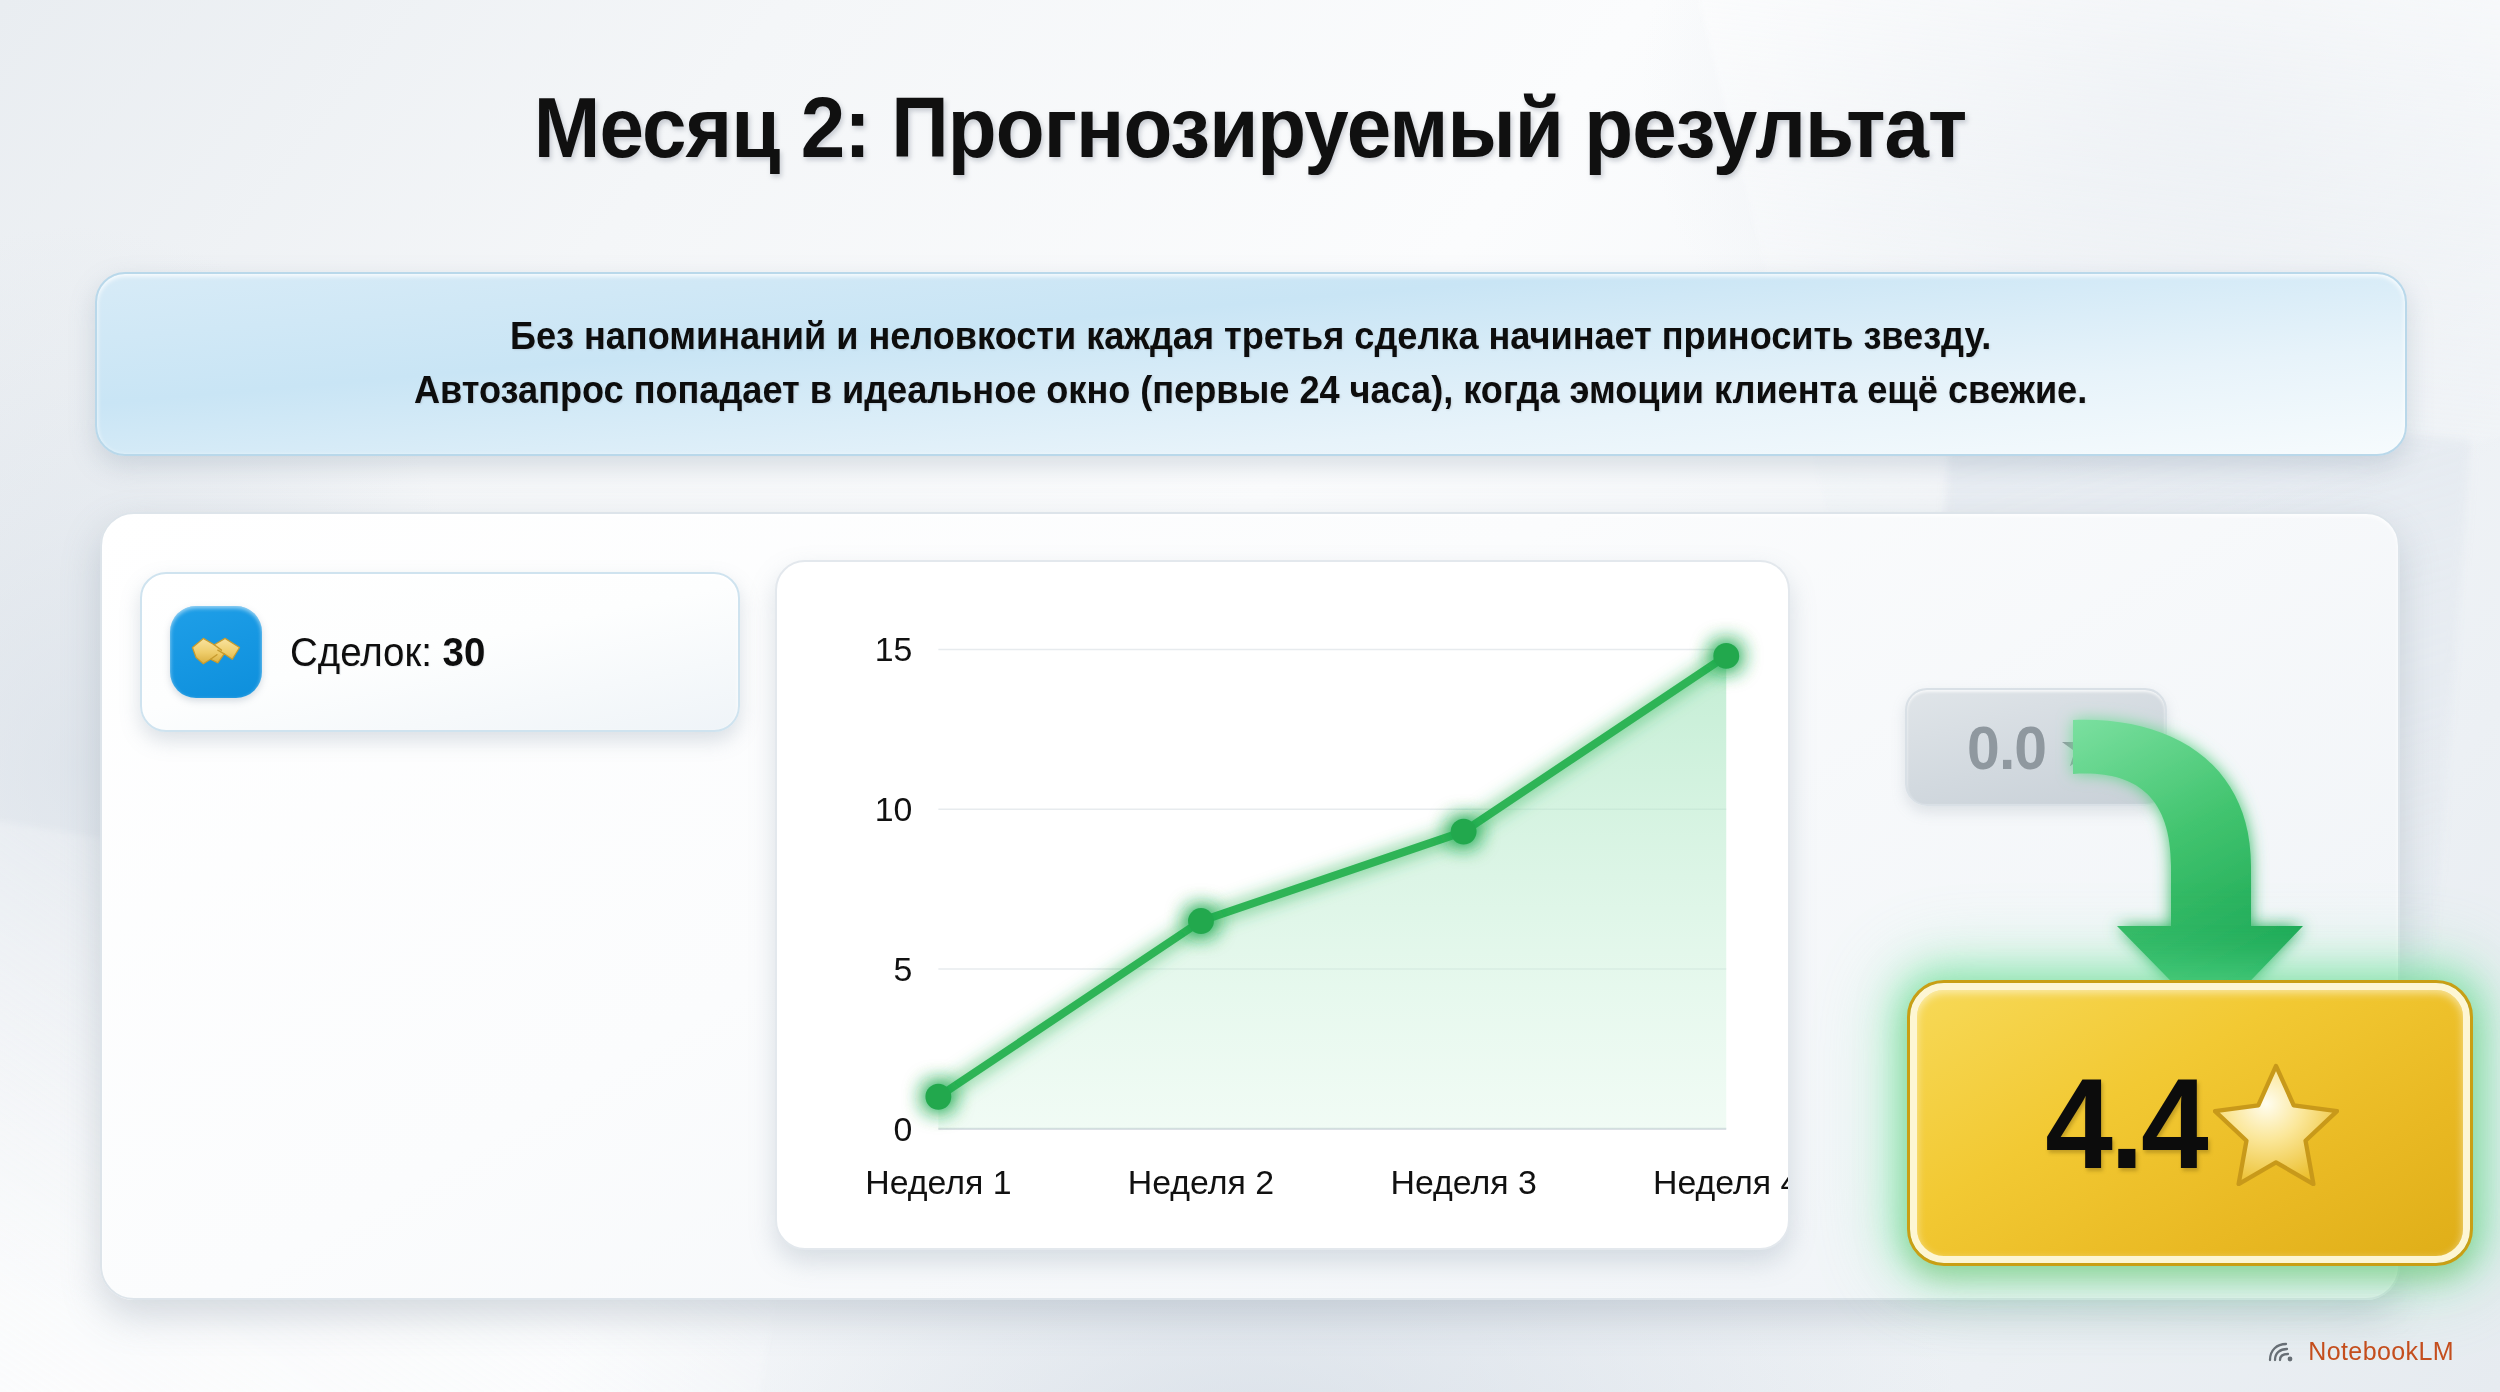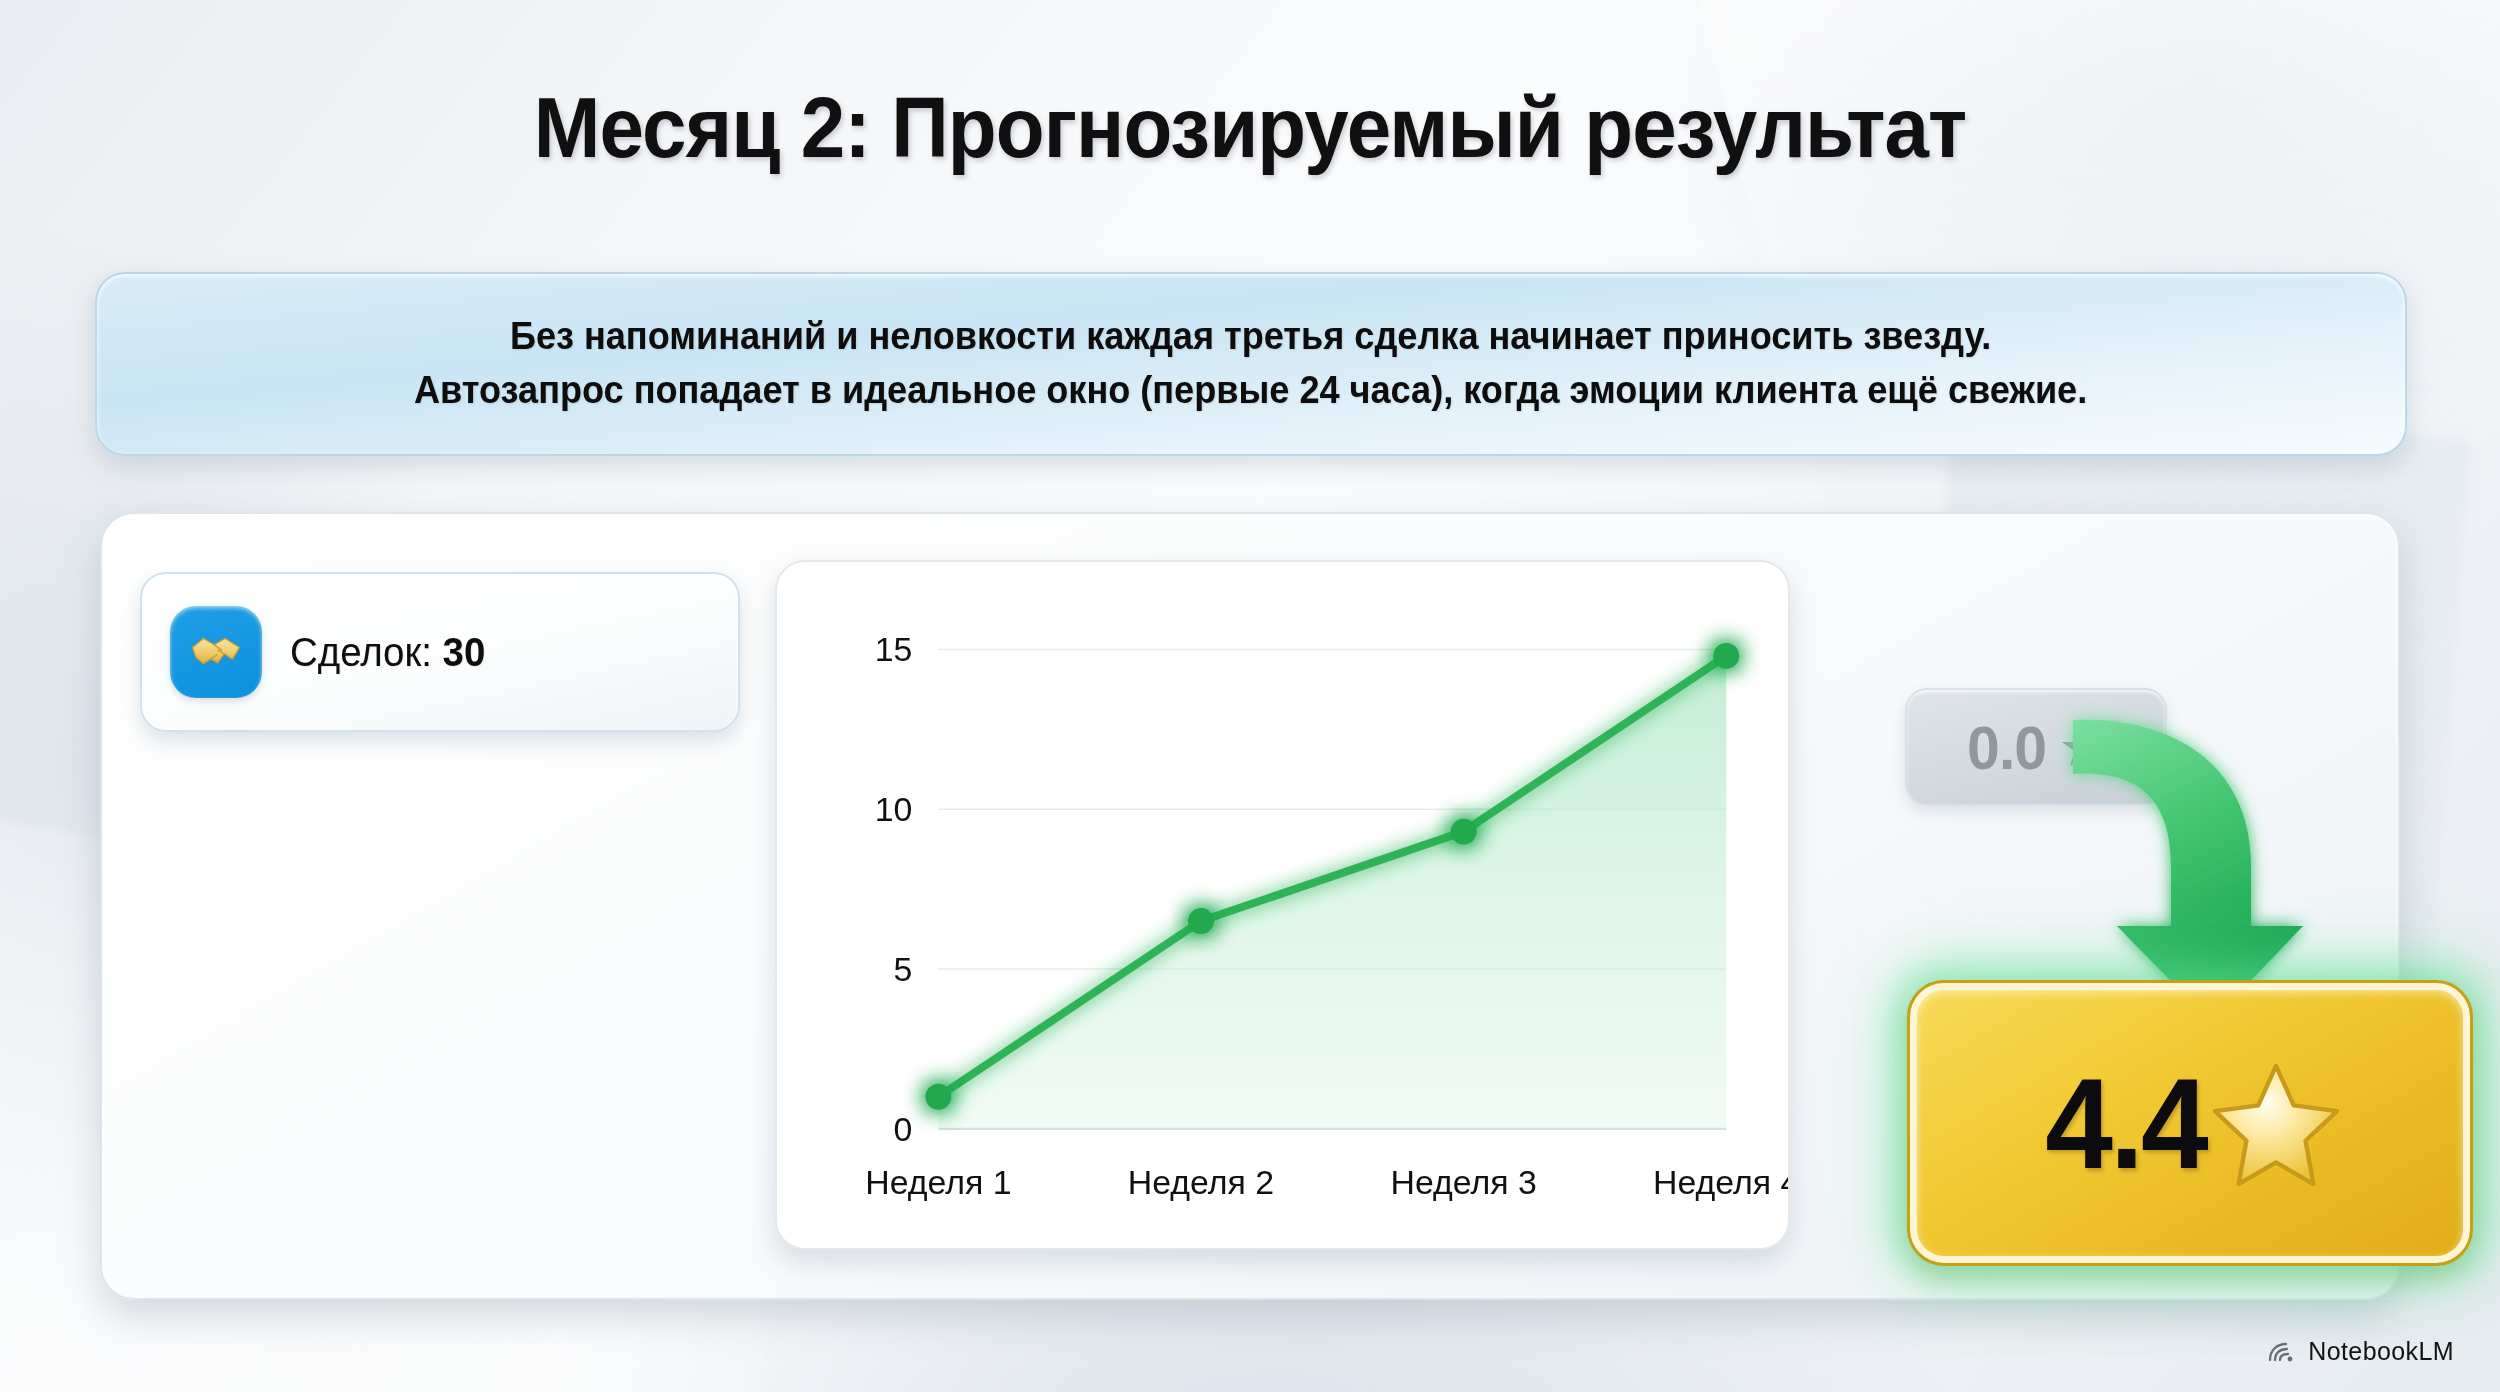--- a/index.html
+++ b/index.html
@@ -128,21 +128,21 @@
   #badge-gold .val {
     font-size:128px; font-weight:bold; color:#0c0c0c; letter-spacing:-3px;
     transform:scaleX(.95); text-shadow:2px 3px 4px rgba(140,110,20,.45);
   }
   #badge-gold .gold-star { width:126px; height:126px; }
 
   
   #watermark {
     position:absolute; right:46px; bottom:26px;
     display:flex; align-items:center; gap:12px;
-    color:#000000; font-size:25px; letter-spacing:.4px;
+    color:#c2410c; font-size:25px; letter-spacing:.4px;
     opacity:.92;
   }
 </style>
 </head>
 <body>
 
 <div class="bg-facet f1"></div>
 <div class="bg-facet f2"></div>
 <div class="bg-facet f3"></div>
 

